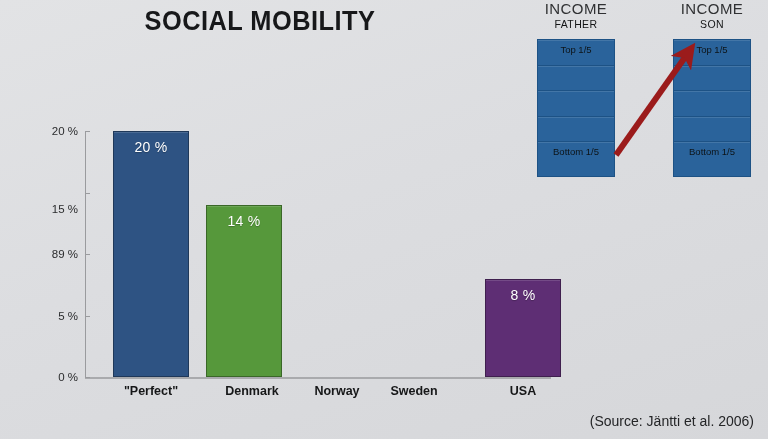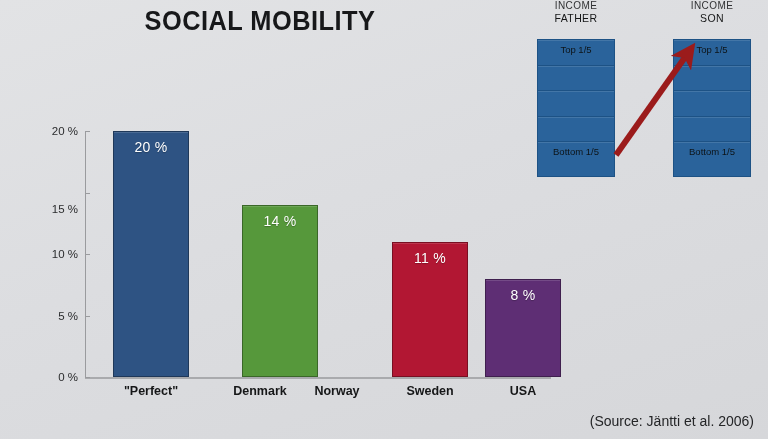--- a/index.html
+++ b/index.html
@@ -145,21 +145,21 @@
     position: absolute;
     top: 0;
     width: 78px;
   }
   .ladder-head {
     text-align: center;
     line-height: 1.18;
   }
   .ladder-head .kicker {
     display: block;
-    font-size: 10px;
+    font-size: 15px;
     color: #303133;
     letter-spacing: 0.4px;
   }
   .ladder-head .who {
     display: block;
     font-size: 10.5px;
     font-weight: normal;
     color: #141516;
     letter-spacing: 0.4px;
   }
@@ -211,57 +211,52 @@
 <body>
 
 <div id="slide">
 
   <div id="title">SOCIAL MOBILITY</div>
 
   <div id="chart">
     <div id="ylabels">
         <div class="ytick-label" style="top: 377px;">0 %</div>
         <div class="ytick-label" style="top: 315.5px;">5 %</div>
-        <div class="ytick-label" style="top: 254px;">10 %</div>
+        <div class="ytick-label" style="top: 254px;">89 %</div>
         <div class="ytick-label" style="top: 209px;">15 %</div>
         <div class="ytick-label" style="top: 131px;">20 %</div>
       </div>
     <div id="yaxis-line"></div>
     <div id="xaxis-line"></div>
     <div id="plot">
         <div class="bar-slot" style="left: 28px; height: 246px;">
           <div class="bar" style="height: 246px; background: rgb(46, 83, 131);">
             <div class="bar-value">20 %</div>
           </div>
         </div>
         <div class="bar-slot" style="left: 121px; height: 246px;">
-          <div class="bar" style="height: 172.2px; background: rgb(86, 152, 59); margin-left: 36px;">
+          <div class="bar" style="height: 172.2px; background: rgb(86, 152, 59);">
             <div class="bar-value">14 %</div>
-          </div>
-        </div>
-        <div class="bar-slot" style="left: 307px; height: 246px;">
-          <div class="bar" style="height: 135.3px; background: rgb(178, 23, 51);">
-            <div class="bar-value">11 %</div>
           </div>
         </div>
         <div class="bar-slot" style="left: 400px; height: 246px;">
           <div class="bar" style="height: 98.4px; background: rgb(94, 46, 116);">
             <div class="bar-value">8 %</div>
           </div>
         </div>
       </div>
   <div class="ytick-mark" style="top: 377px;"></div>
       <div class="ytick-mark" style="top: 316px;"></div>
       <div class="ytick-mark" style="top: 254px;"></div>
       <div class="ytick-mark" style="top: 193px;"></div>
       <div class="ytick-mark" style="top: 131px;"></div>
       <div class="cat-label" style="left: 103px;">"Perfect"</div>
-      <div class="cat-label" style="left: 212px;">Denmark</div>
+      <div class="cat-label" style="left: 204px;">Denmark</div>
       <div class="cat-label" style="left: 289px;">Norway</div>
-      <div class="cat-label" style="left: 382px;">Sweden</div>
+      <div class="cat-label" style="left: 366px;">Sweden</div>
       <div class="cat-label" style="left: 475px;">USA</div>
     </div>
 
   <div id="ladders">
 
     <div class="ladder-group" id="ladder-father" style="left:12px;">
       <div class="ladder-head">
         <span class="kicker">INCOME</span>
         <span class="who">FATHER</span>
       </div>

